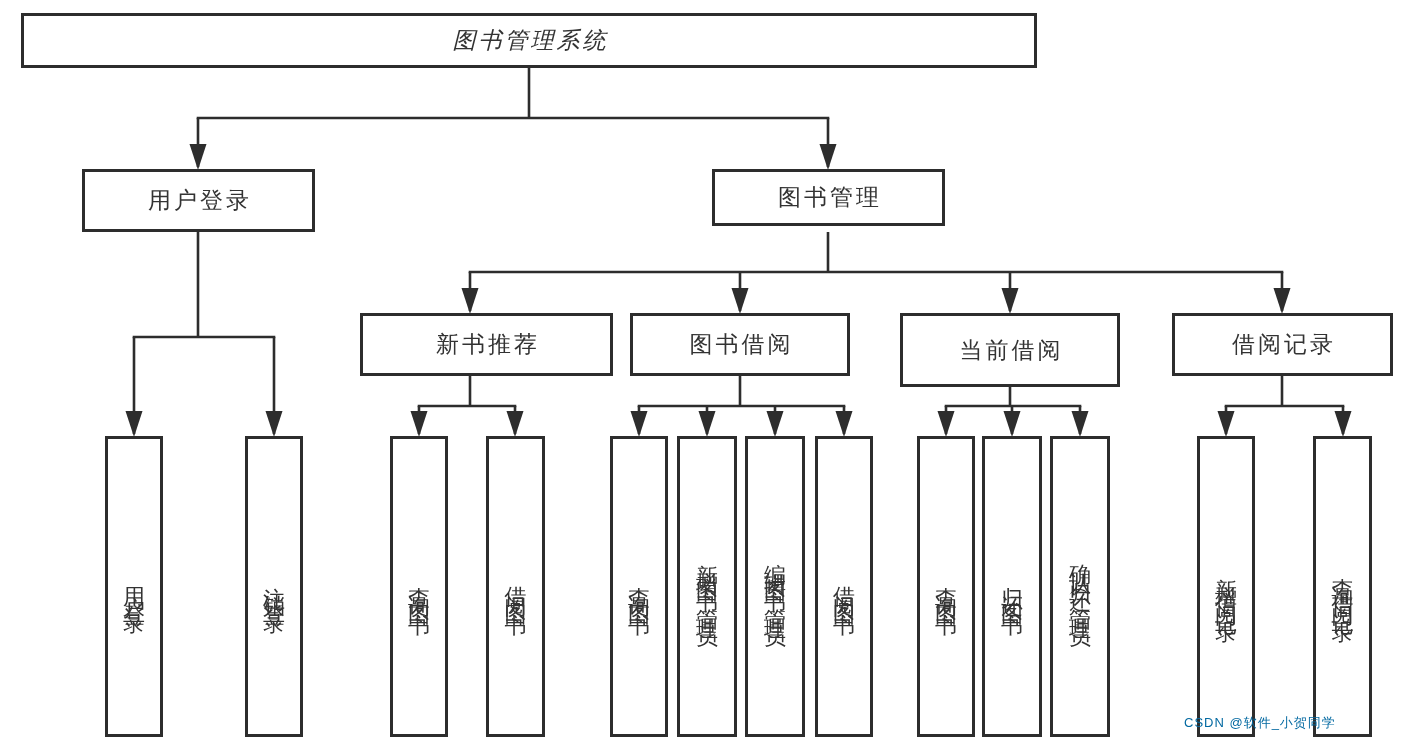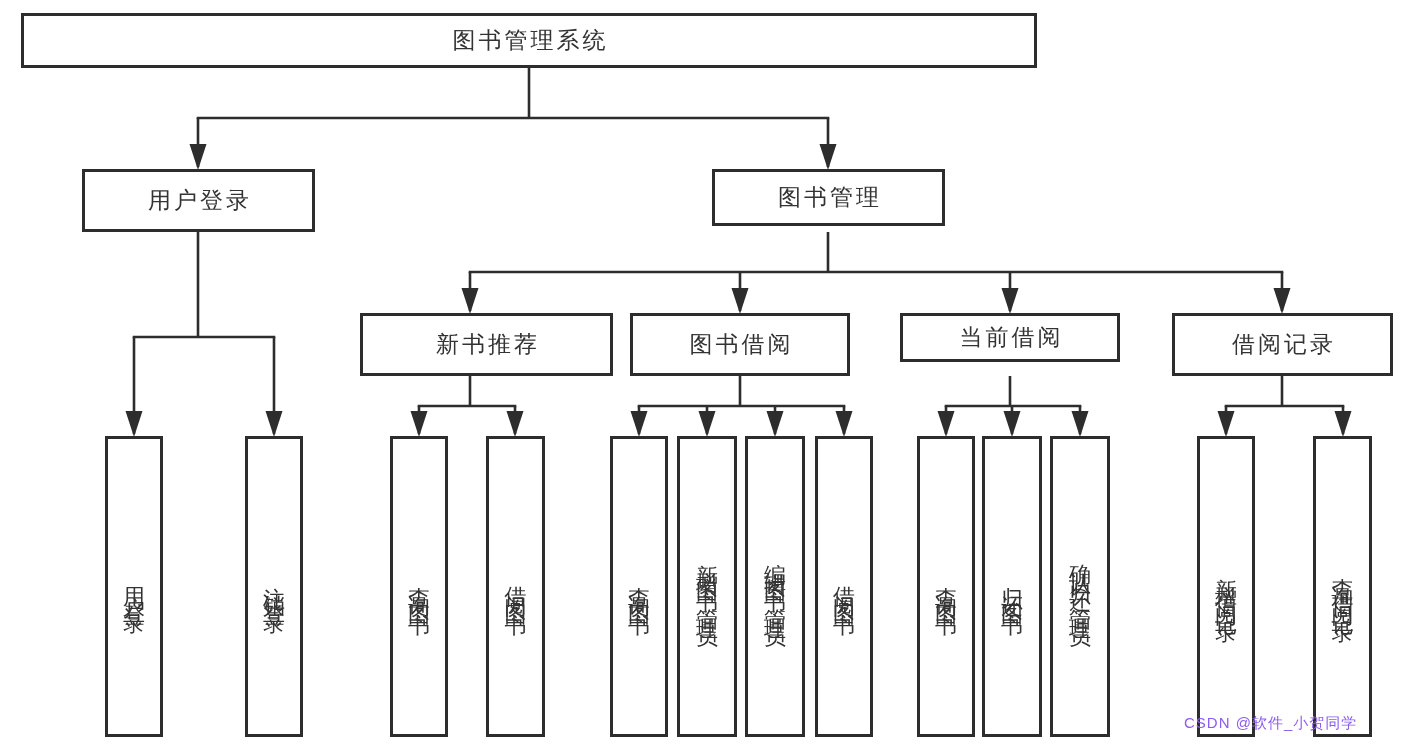--- a/index.html
+++ b/index.html
@@ -39,22 +39,22 @@
     text-orientation: mixed;
     font-size: 22px;
     letter-spacing: 9px;
     white-space: nowrap;
     color: #333333;
   }
   .watermark {
     position: absolute;
     left: 1184px;
     top: 714px;
-    font-size: 15px;
-    color: #8b5cf6;
+    font-size: 13px;
+    color: #0369a1;
     white-space: nowrap;
     letter-spacing: 1px;
   }
 </style>
 </head>
 <body>
 
 <div class="canvas">
 
   <svg id="connectors" xmlns="http://www.w3.org/2000/svg" viewBox="0 0 1405 747">
@@ -105,38 +105,38 @@
       <line x1="1080" y1="406" x2="1080" y2="434" stroke="#2d2d2d" stroke-width="2.6"></line>
       <polygon points="1071.5,411 1088.5,411 1080,437" fill="#2d2d2d"></polygon>
       <line x1="1282" y1="376" x2="1282" y2="406" stroke="#2d2d2d" stroke-width="2.6"></line>
       <line x1="1224.7" y1="406" x2="1344.3" y2="406" stroke="#2d2d2d" stroke-width="2.6"></line>
       <line x1="1226" y1="406" x2="1226" y2="434" stroke="#2d2d2d" stroke-width="2.6"></line>
       <polygon points="1217.5,411 1234.5,411 1226,437" fill="#2d2d2d"></polygon>
       <line x1="1343" y1="406" x2="1343" y2="434" stroke="#2d2d2d" stroke-width="2.6"></line>
       <polygon points="1334.5,411 1351.5,411 1343,437" fill="#2d2d2d"></polygon>
     </svg>
 
-  <div class="box h" id="n-root" style="left: 21px; top: 13px; width: 1016px; height: 55px;">
+  <div class="box h" id="n-root" style="left: 21px; top: 13px; width: 1016px; height: 55px; font-style: italic;">
     <span>图书管理系统</span>
   </div>
 
   <div class="box h" id="n-user_login" style="left: 82px; top: 169px; width: 233px; height: 63px;">
     <span>用户登录</span>
   </div>
   <div class="box h" id="n-book_mgmt" style="left: 712px; top: 169px; width: 233px; height: 57px;">
     <span>图书管理</span>
   </div>
 
   <div class="box h" id="n-new_book_rec" style="left: 360px; top: 313px; width: 253px; height: 63px;">
     <span>新书推荐</span>
   </div>
   <div class="box h" id="n-book_borrow" style="left: 630px; top: 313px; width: 220px; height: 63px; text-align: center;">
     <span>图书借阅</span>
   </div>
-  <div class="box h" id="n-current_borrow" style="left: 900px; top: 313px; width: 220px; height: 49px;">
+  <div class="box h" id="n-current_borrow" style="left: 900px; top: 313px; width: 220px; height: 74px;">
     <span>当前借阅</span>
   </div>
   <div class="box h" id="n-borrow_records" style="left: 1172px; top: 313px; width: 221px; height: 63px;">
     <span>借阅记录</span>
   </div>
 
   <div class="box v" id="n-leaf_user_login" style="left: 105px; top: 436px; width: 58px; height: 301px;">
     <span>用户登录</span>
   </div>
   <div class="box v" id="n-leaf_logout" style="left: 245px; top: 436px; width: 58px; height: 301px;">

